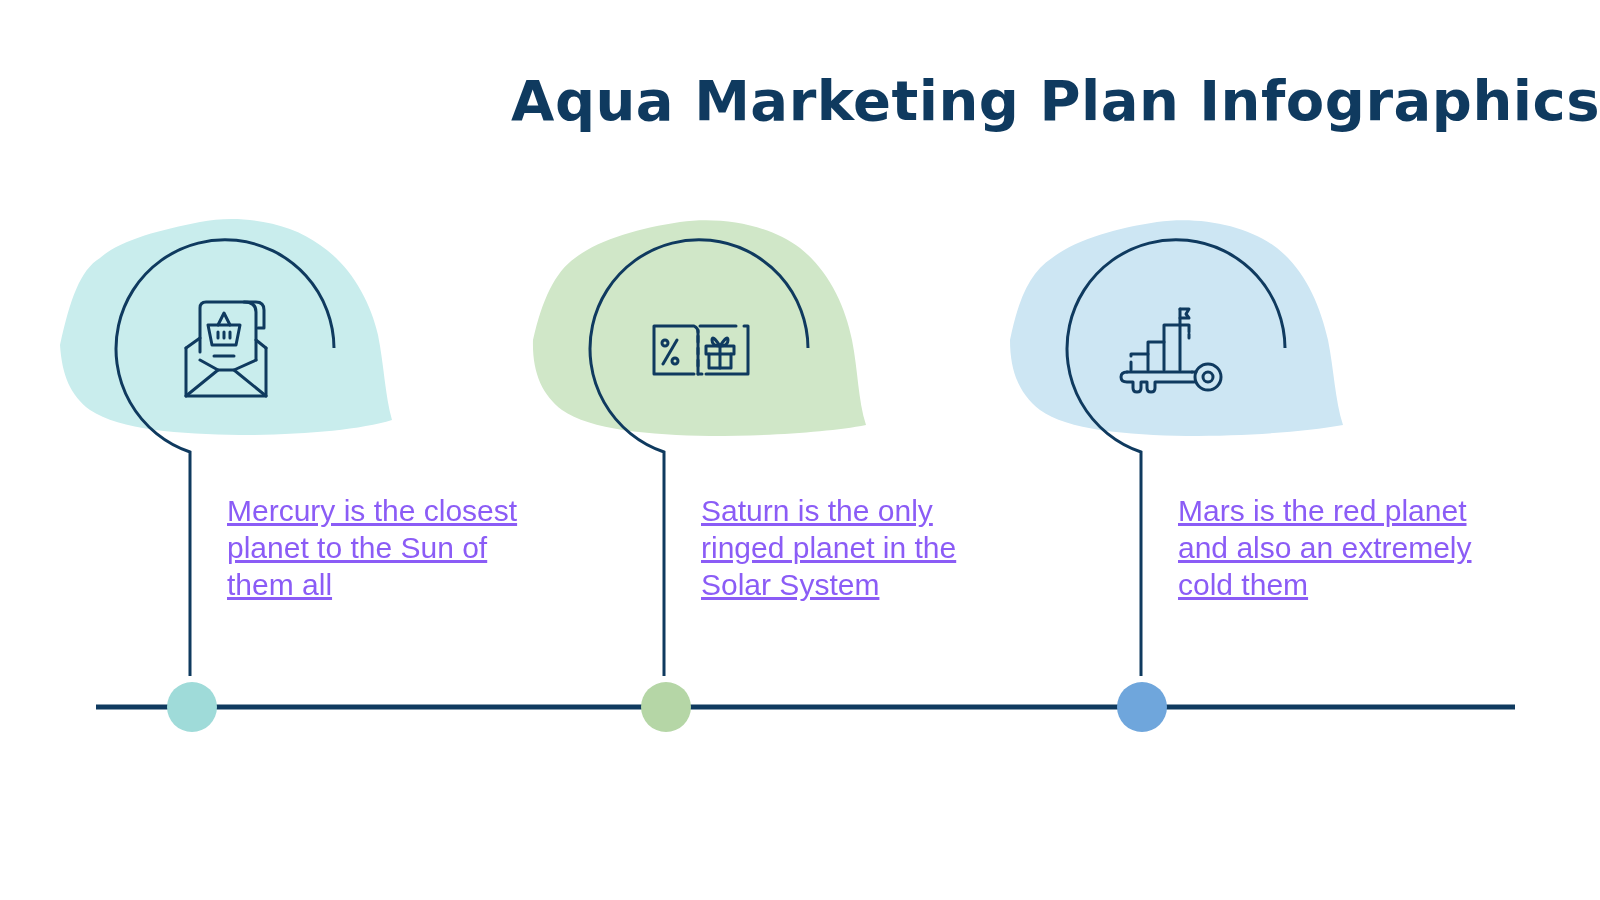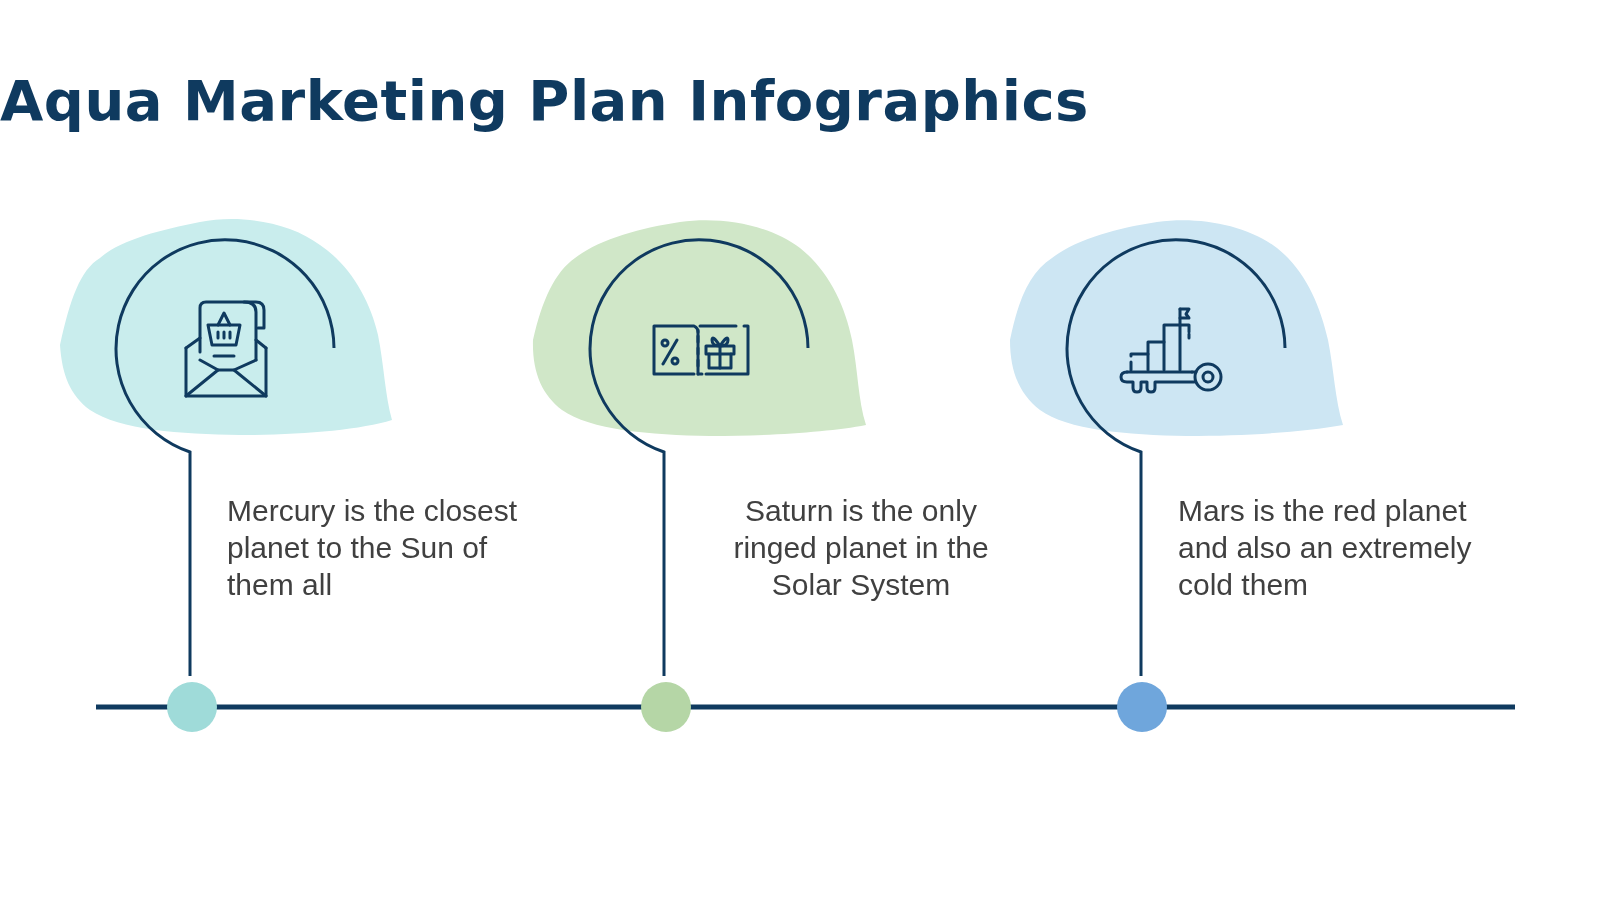--- a/index.html
+++ b/index.html
@@ -1,26 +1,26 @@
 <!DOCTYPE html>
 <html><head>
 <meta charset="utf-8">
 <style>
   html, body { margin: 0; padding: 0; background: #ffffff; }
   body { width: 1600px; height: 900px; position: relative; overflow: hidden; font-family: "Liberation Sans", sans-serif; }
   .title {
-    position: absolute; top: 68px; left: 0; width: 1600px; text-align: left;
+    position: absolute; top: 68px; left: 0; width: 1600px; text-align: right;
     font-family: "DejaVu Sans", sans-serif; font-weight: bold; font-size: 56px;
     color: #0f3a5f; letter-spacing: 0.5px; margin: 0;
   }
   svg.stage { position: absolute; left: 0; top: 0; }
   .desc {
     position: absolute; top: 492px; width: 320px;
     font-family: "Liberation Sans", sans-serif; font-size: 30px; line-height: 37px;
-    color: #404040; white-space: pre-line;
+    color: #8b5cf6; white-space: pre-line; text-decoration: underline;
   }
 </style>
 </head>
 <body>
 
 <h1 class="title">Aqua Marketing Plan Infographics</h1>
 
 <svg class="stage" width="1600" height="900" viewBox="0 0 1600 900">
 
   <line x1="96" y1="707" x2="1515" y2="707" stroke="#0f3a5f" stroke-width="5"></line>
@@ -79,18 +79,18 @@
       <path d="M1192,372 L1196,372 M1127,372 Q1121,372 1121,377 Q1121,382 1127,382 L1133,382 L1133,388 Q1133,392 1137,392 Q1141,392 1141,388 L1141,382 L1147,382 L1147,388 Q1147,392 1151,392 Q1155,392 1155,388 L1155,382 L1194,382"></path>
       <circle cx="1208" cy="377" r="13"></circle>
       <circle cx="1208" cy="377" r="5"></circle>
     </g>
   </g>
 </svg>
 
 <div class="desc" style="left:227px;">Mercury is the closest
 planet  to the Sun of
 them all</div>
-<div class="desc" style="left:701px;text-align:center;">Saturn is the only
+<div class="desc" style="left:701px;">Saturn is the only
 ringed planet in the
 Solar System</div>
 <div class="desc" style="left:1178px;">Mars is the red planet
 and also an extremely
 cold them</div>
 
 </body></html>

